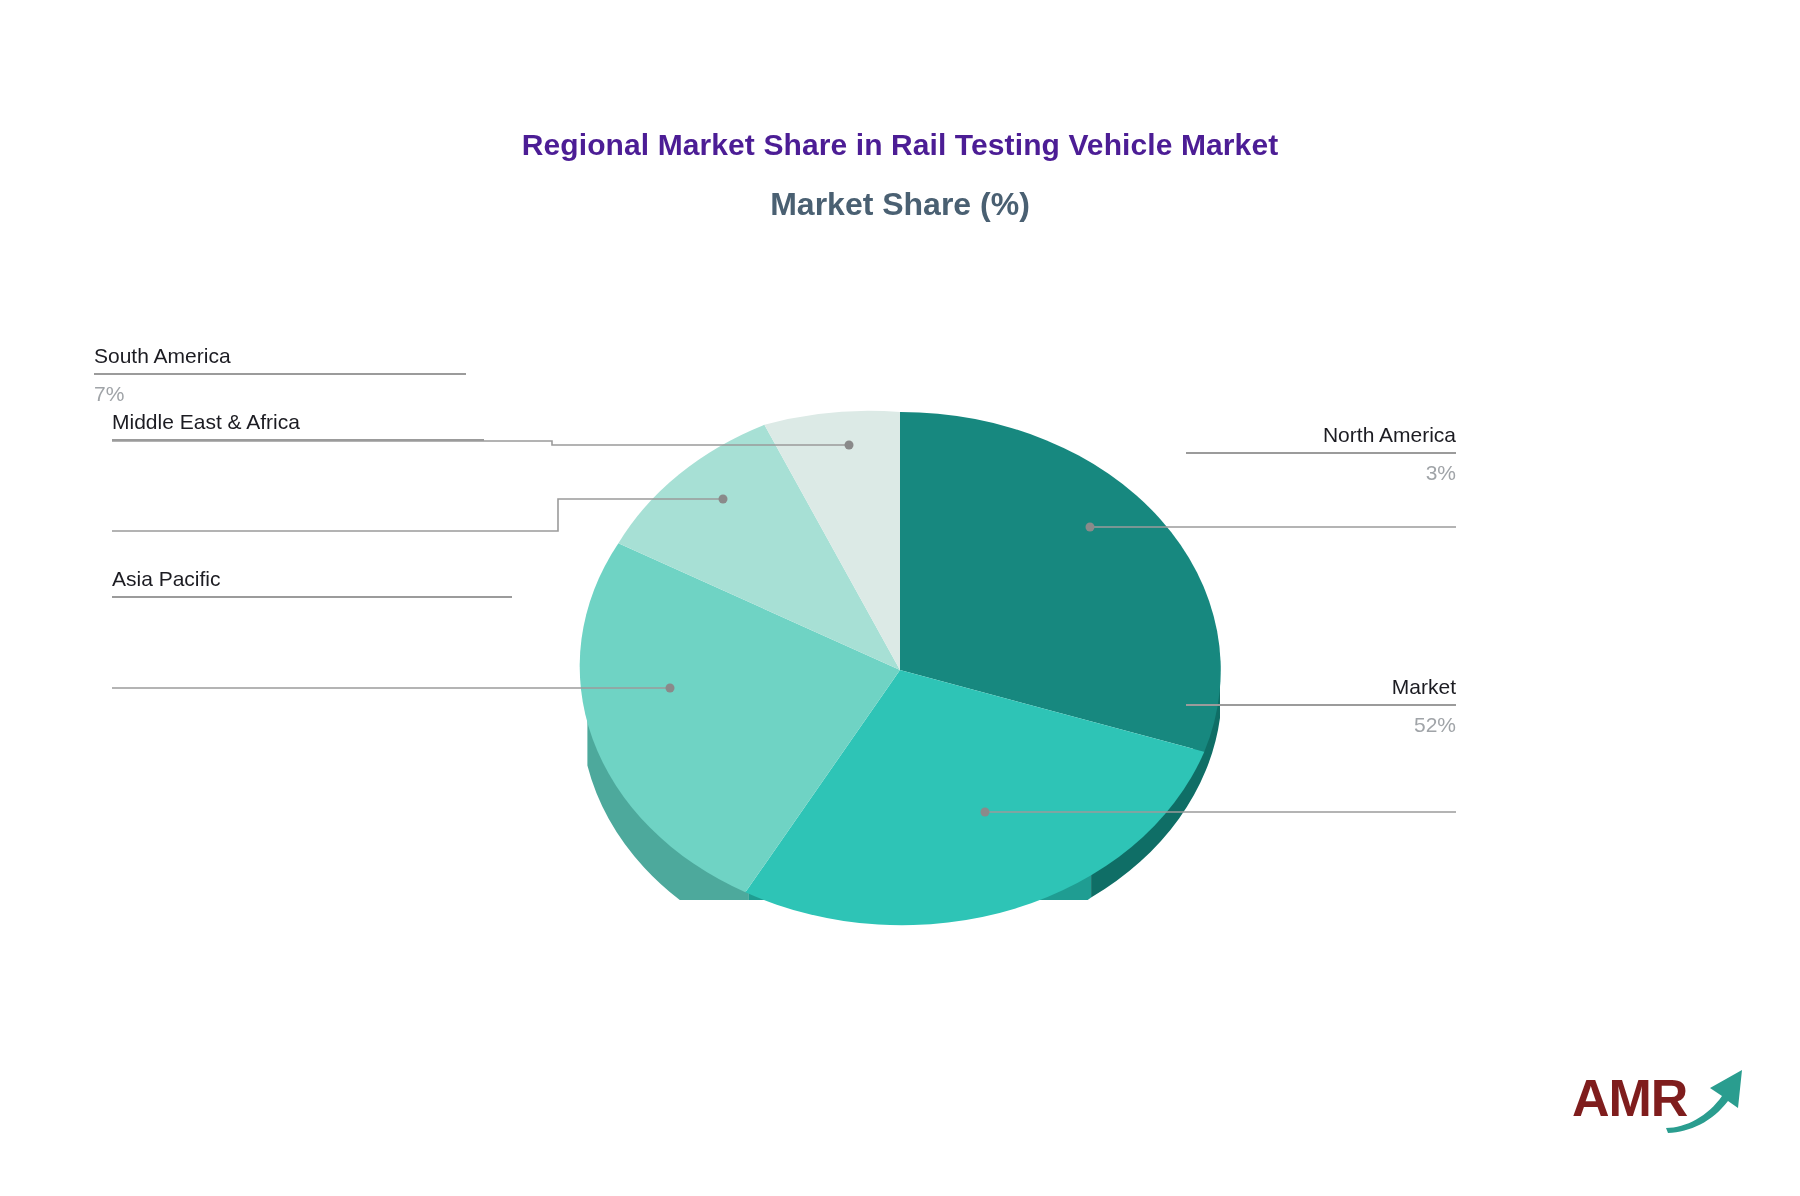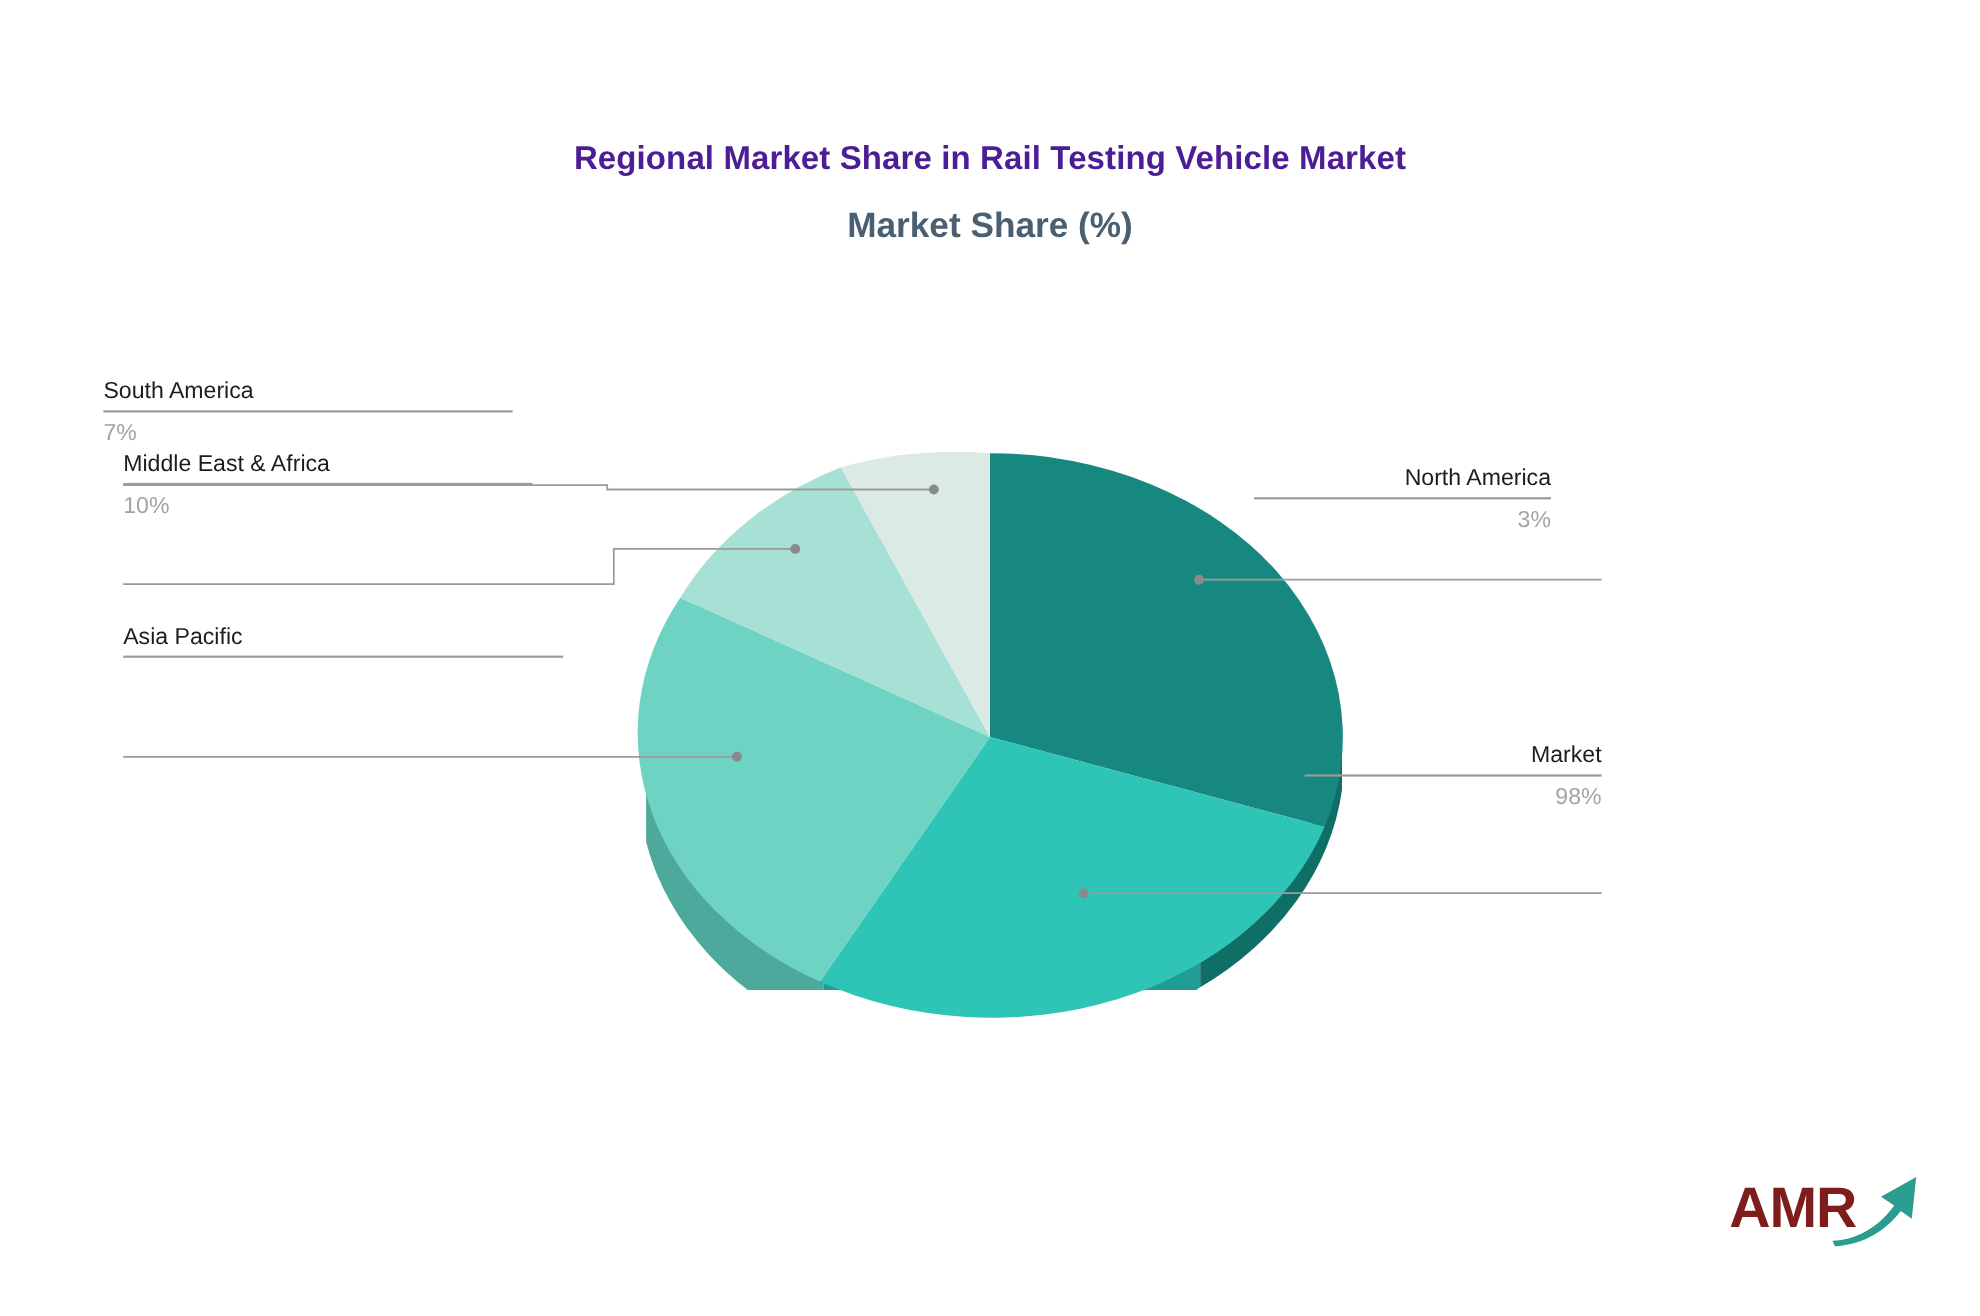--- a/index.html
+++ b/index.html
@@ -67,21 +67,21 @@
     white-space: nowrap;
   }
   .callout.left  { text-align: left; }
   .callout.right { text-align: right; }
 
   
   #callout-south-america     { left: 94px; top: 345px;  width: 372px; }
   #callout-middle-east-africa{ left: 112px; top: 411px;  width: 372px; }
   #callout-asia-pacific      { left: 112px; top: 568px;  width: 400px; }
   
-  #callout-north-america     { left: 1140px; top: 424px; width: 270px; }
+  #callout-north-america     { left: 1186px; top: 424px; width: 270px; }
   #callout-europe            { left: 1186px; top: 676px; width: 270px; }
 
   
   #amr-logo {
     position: absolute;
     right: 60px; bottom: 62px;
     width: 168px; height: 72px;
   }
   #amr-logo .amr-text {
     position: absolute;
@@ -178,38 +178,37 @@
 
 <div class="callout left" id="callout-south-america">
   <span class="lbl">South America</span>
   <div class="rule"></div>
   <span class="val">7%</span>
 </div>
 
 <div class="callout left" id="callout-middle-east-africa">
   <span class="lbl">Middle East &amp; Africa</span>
   <div class="rule"></div>
-  <span class="val">10%</span>
 </div>
 
 <div class="callout left" id="callout-asia-pacific">
   <span class="lbl">Asia Pacific</span>
   <div class="rule"></div>
 </div>
 
 <div class="callout right" id="callout-north-america">
   <span class="lbl">North America</span>
   <div class="rule"></div>
   <span class="val">3%</span>
 </div>
 
 <div class="callout right" id="callout-europe">
   <span class="lbl">Market</span>
   <div class="rule"></div>
-  <span class="val">98%</span>
+  <span class="val">52%</span>
 </div>
 
 <div id="amr-logo">
   <span class="amr-text">AMR</span>
   <svg class="amr-arrow" viewBox="0 0 82 70">
     <path fill="#2a9d8f" d="M 2 64
              C 22 64 44 52 58 32
              L 46 24
              L 78 6
              L 74 44

